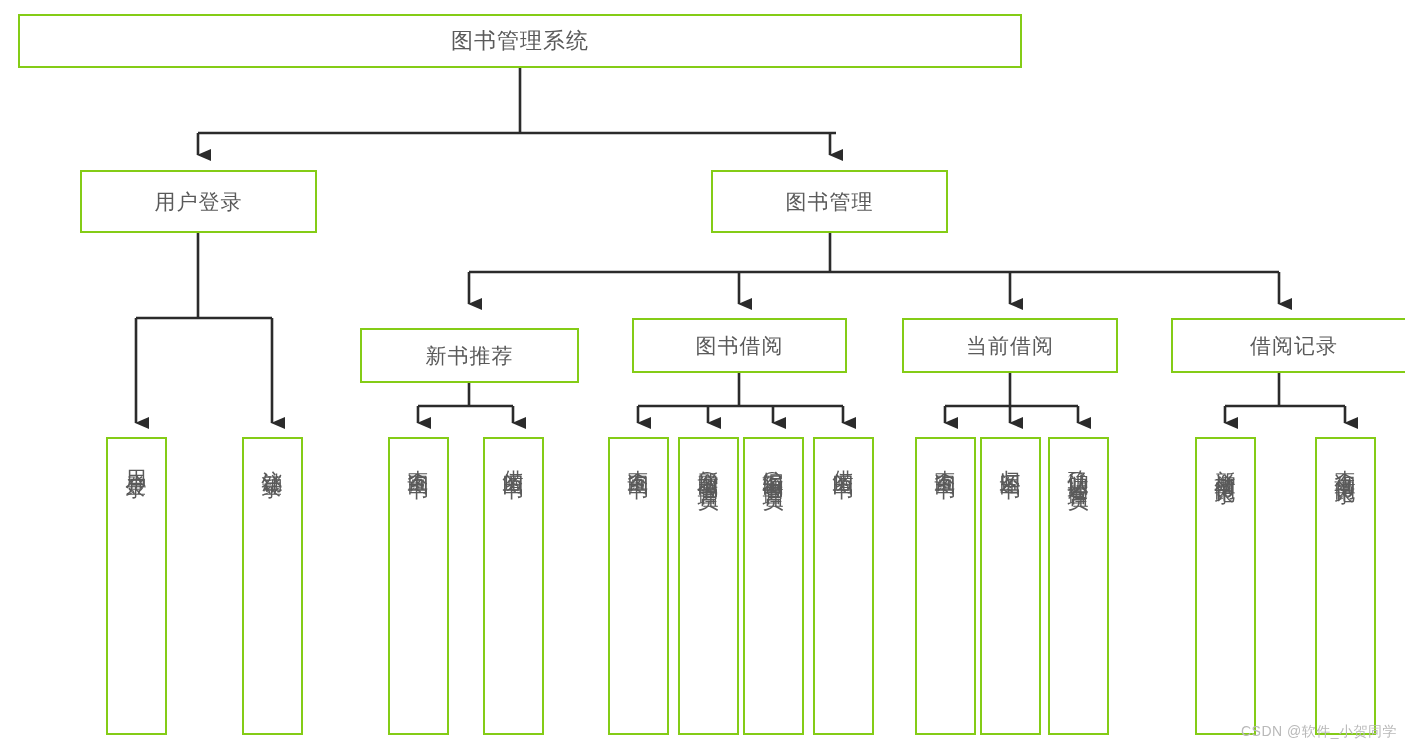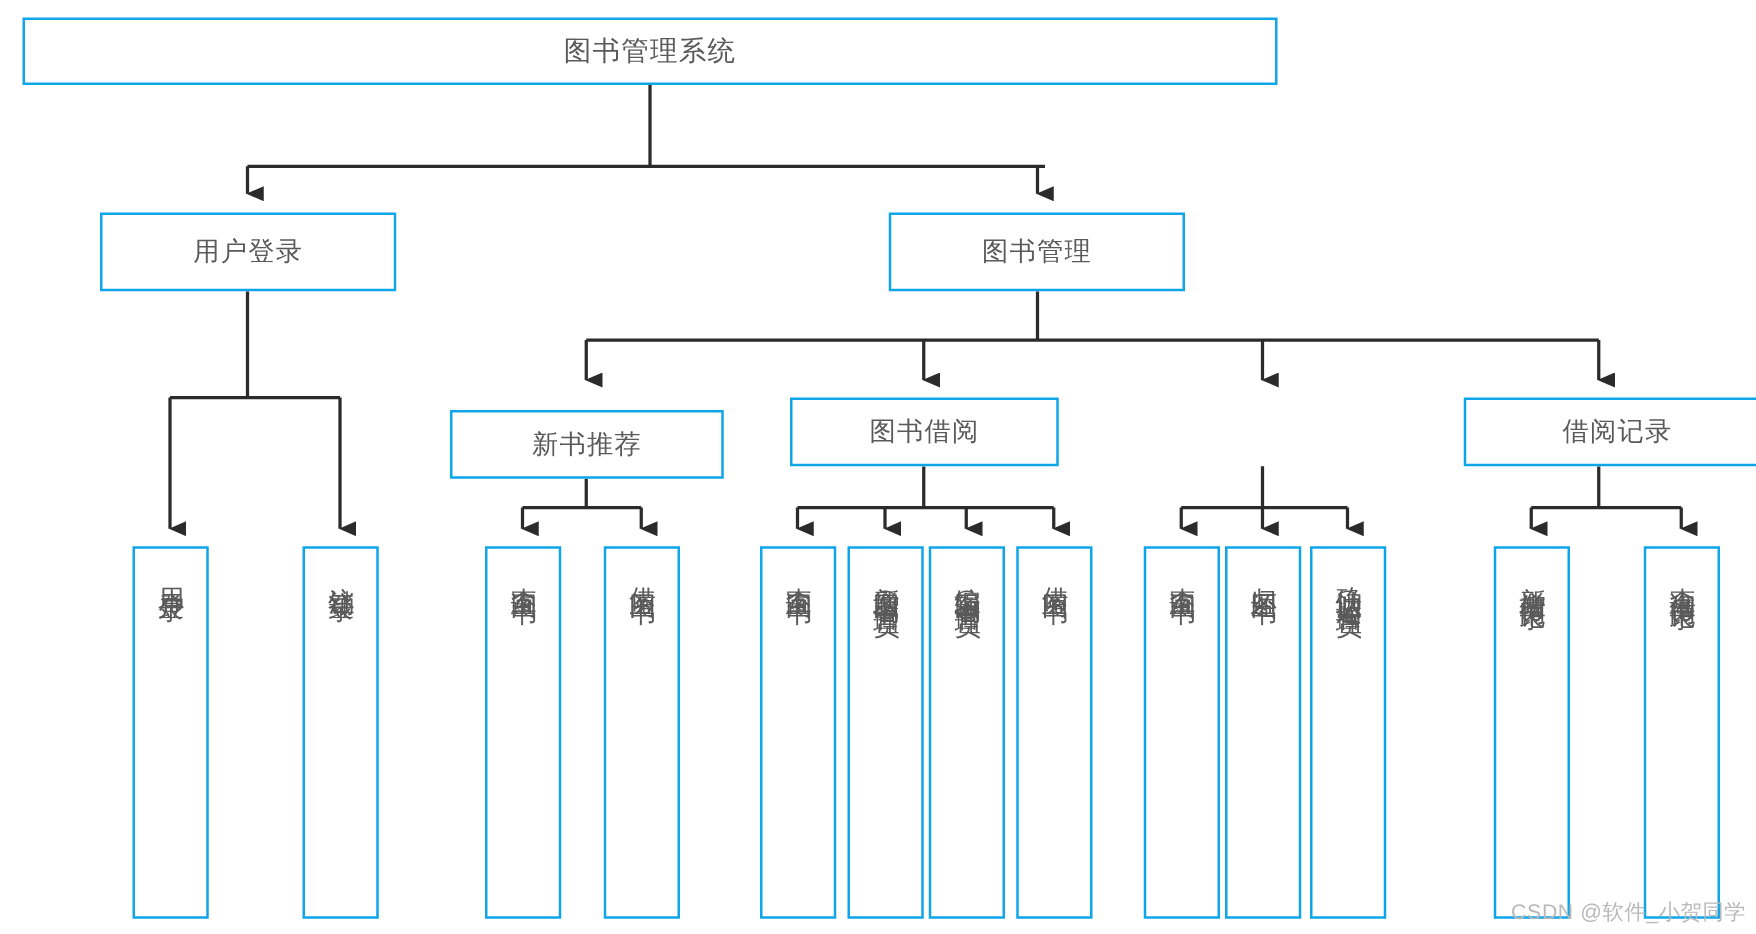--- a/index.html
+++ b/index.html
@@ -1,34 +1,34 @@
 <!DOCTYPE html>
 <html><head>
 <meta charset="utf-8">
 <style>
   html,body{margin:0;padding:0;background:#ffffff;}
   body{font-family:"Liberation Sans","DejaVu Sans",sans-serif;}
   #stage{position:relative;width:1405px;height:747px;background:#fff;overflow:hidden;}
   svg.wires{position:absolute;left:0;top:0;width:1405px;height:747px;pointer-events:none;}
 
   .node{position:absolute;box-sizing:border-box;background:#ffffff;
-        border:2px solid #0ea5e9;display:flex;align-items:center;justify-content:center;}
+        border:2px solid #84cc16;display:flex;align-items:center;justify-content:center;}
   .node .lbl{color:#5a5a5a;text-align:center;line-height:1.12;white-space:pre;}
 
   
   .node.h .lbl{font-size:21px;letter-spacing:1px;}
   .node.root .lbl{font-size:22px;letter-spacing:1px;}
 
   
   .node.v{align-items:flex-start;justify-content:center;padding-top:14px;}
   .node.v .lbl{writing-mode:vertical-rl;text-orientation:upright;
                font-size:21px;letter-spacing:3px;line-height:1;}
 
   .watermark{position:absolute;right:8px;bottom:6px;color:#b9b9b9;
-             font-size:17px;letter-spacing:.5px;white-space:nowrap;}
+             font-size:14px;letter-spacing:.5px;white-space:nowrap;}
 </style>
 </head>
 <body>
 
 <div id="stage">
 
   <svg class="wires" viewBox="0 0 1405 747" xmlns="http://www.w3.org/2000/svg">
     <defs>
       <marker id="ah" viewBox="0 0 12 14" refX="6" refY="13" markerWidth="12" markerHeight="14" orient="auto-start-reverse" markerUnits="userSpaceOnUse">
         <path d="M0 0 L12 0 L6 14 Z" fill="#2b2b2b"></path>
@@ -88,20 +88,23 @@
   <div class="node h" style="left:711px;top:170px;width:237px;height:63px;">
     <span class="lbl">图书管理</span>
   </div>
 
   <div class="node h" style="left:360px;top:328px;width:219px;height:55px;">
     <span class="lbl">新书推荐</span>
   </div>
   <div class="node h" style="left:632px;top:318px;width:215px;height:55px;">
     <span class="lbl">图书借阅</span>
   </div>
+  <div class="node h" style="left:902px;top:318px;width:216px;height:55px;">
+    <span class="lbl">当前借阅</span>
+  </div>
   <div class="node h" style="left:1171px;top:318px;width:246px;height:55px;">
     <span class="lbl">借阅记录</span>
   </div>
 
   <div class="node v" style="left:106px;top:437px;width:61px;height:298px;">
     <span class="lbl">用户登录</span>
   </div>
   <div class="node v" style="left:242px;top:437px;width:61px;height:298px;">
     <span class="lbl">注销登录</span>
   </div>

